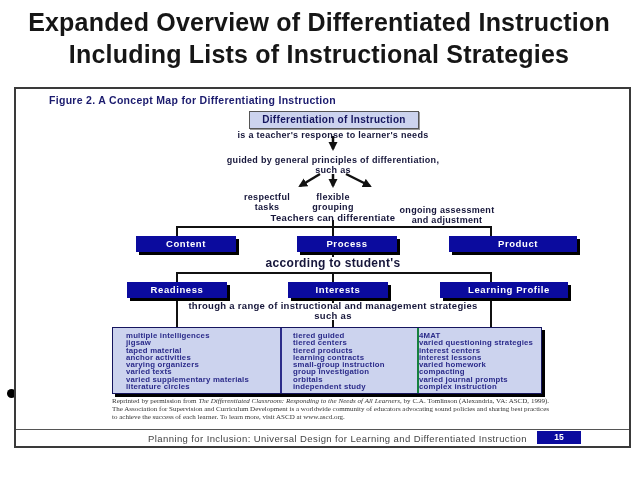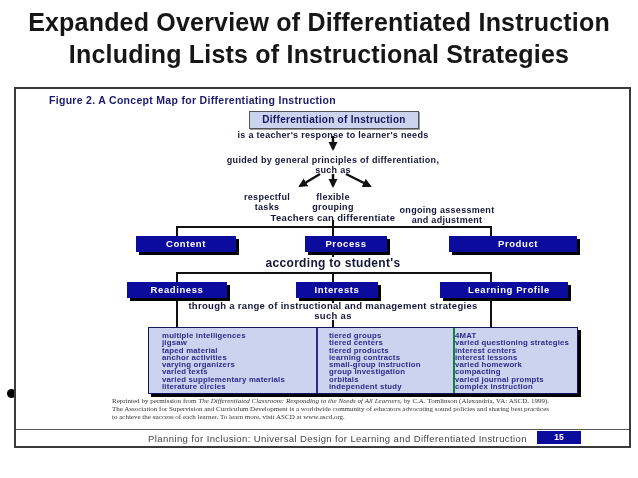--- a/index.html
+++ b/index.html
@@ -47,26 +47,26 @@
   .t-teachers{left:117px;top:123px;width:400px;font-size:9.5px;}
   .t-according{left:117px;top:167px;width:400px;font-size:12px;}
   .t-range{left:117px;top:212px;width:400px;font-size:9.5px;line-height:10px;}
 
   .node-box{
     position:absolute;height:16px;z-index:2;background:#0b0b9e;
     box-shadow:3px 3px 0 #000;color:#ffffff;font-size:9.5px;font-weight:bold;
     text-align:center;line-height:16px;letter-spacing:0.6px;
   }
   .row1{top:147px;margin-left:9px;} .row2{top:193px;}
-  .col-a{left:111px;width:100px;} .col-b{left:280px;width:82px;text-align:center;} .col-c{left:424px;width:118px;padding-left:10px;}
+  .col-a{left:111px;width:100px;} .col-b{left:272px;width:100px;text-align:center;} .col-c{left:424px;width:118px;padding-left:10px;}
 
   .strategies-box{
     position:absolute;left:96px;top:238px;width:430px;height:67px;z-index:2;
     background:#ccd3ee;border:1.5px solid #15155e;box-sizing:border-box;
-    box-shadow:3px 3px 0 #000;display:flex;margin-left:36px;
+    box-shadow:3px 3px 0 #000;display:flex;
   }
   .strat-col{box-sizing:border-box;padding-top:4px;padding-left:13px;}
   .strat-col.c1{width:167px;}
   .strat-col.c2{width:137px;border-left:2px solid #2b2b8a;padding-left:11px;}
   .strat-col.c3{flex:1;border-left:2px solid #15803d;padding-left:0;}
   .strat-item{
     font-size:7.8px;line-height:7.3px;font-weight:bold;color:#2b2b8a;
     letter-spacing:0.2px;white-space:nowrap;
   }
 
@@ -152,21 +152,21 @@
         <div class="strat-item">multiple intelligences</div>
         <div class="strat-item">jigsaw</div>
         <div class="strat-item">taped material</div>
         <div class="strat-item">anchor activities</div>
         <div class="strat-item">varying organizers</div>
         <div class="strat-item">varied texts</div>
         <div class="strat-item">varied supplementary materials</div>
         <div class="strat-item">literature circles</div>
       </div>
     <div class="strat-col c2">
-        <div class="strat-item">tiered groups</div>
+        <div class="strat-item">tiered guided</div>
         <div class="strat-item">tiered centers</div>
         <div class="strat-item">tiered products</div>
         <div class="strat-item">learning contracts</div>
         <div class="strat-item">small-group instruction</div>
         <div class="strat-item">group investigation</div>
         <div class="strat-item">orbitals</div>
         <div class="strat-item">independent study</div>
       </div>
     <div class="strat-col c3">
         <div class="strat-item">4MAT</div>

